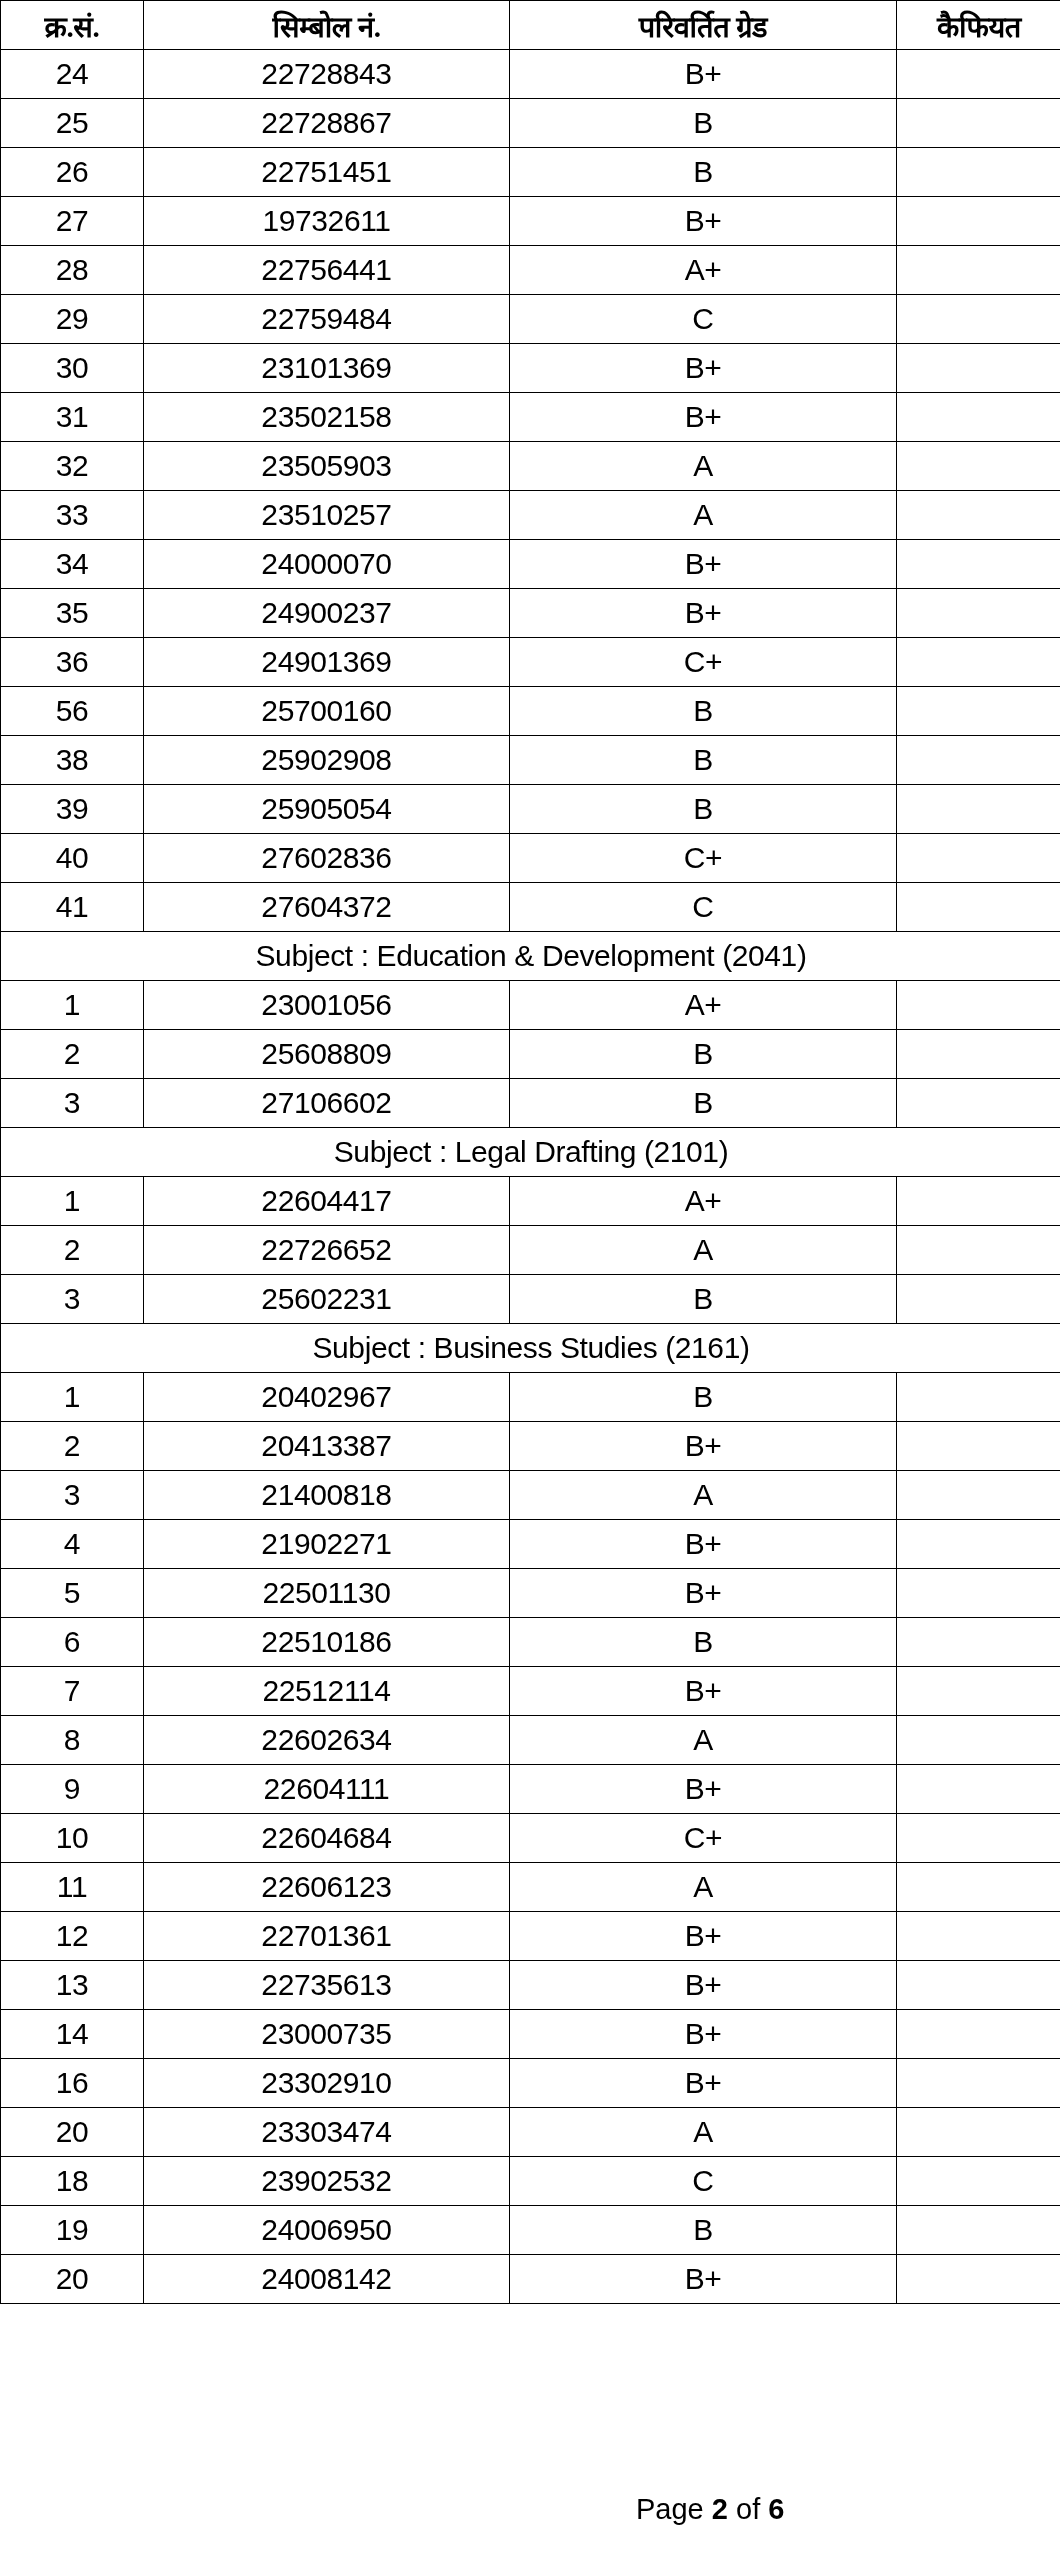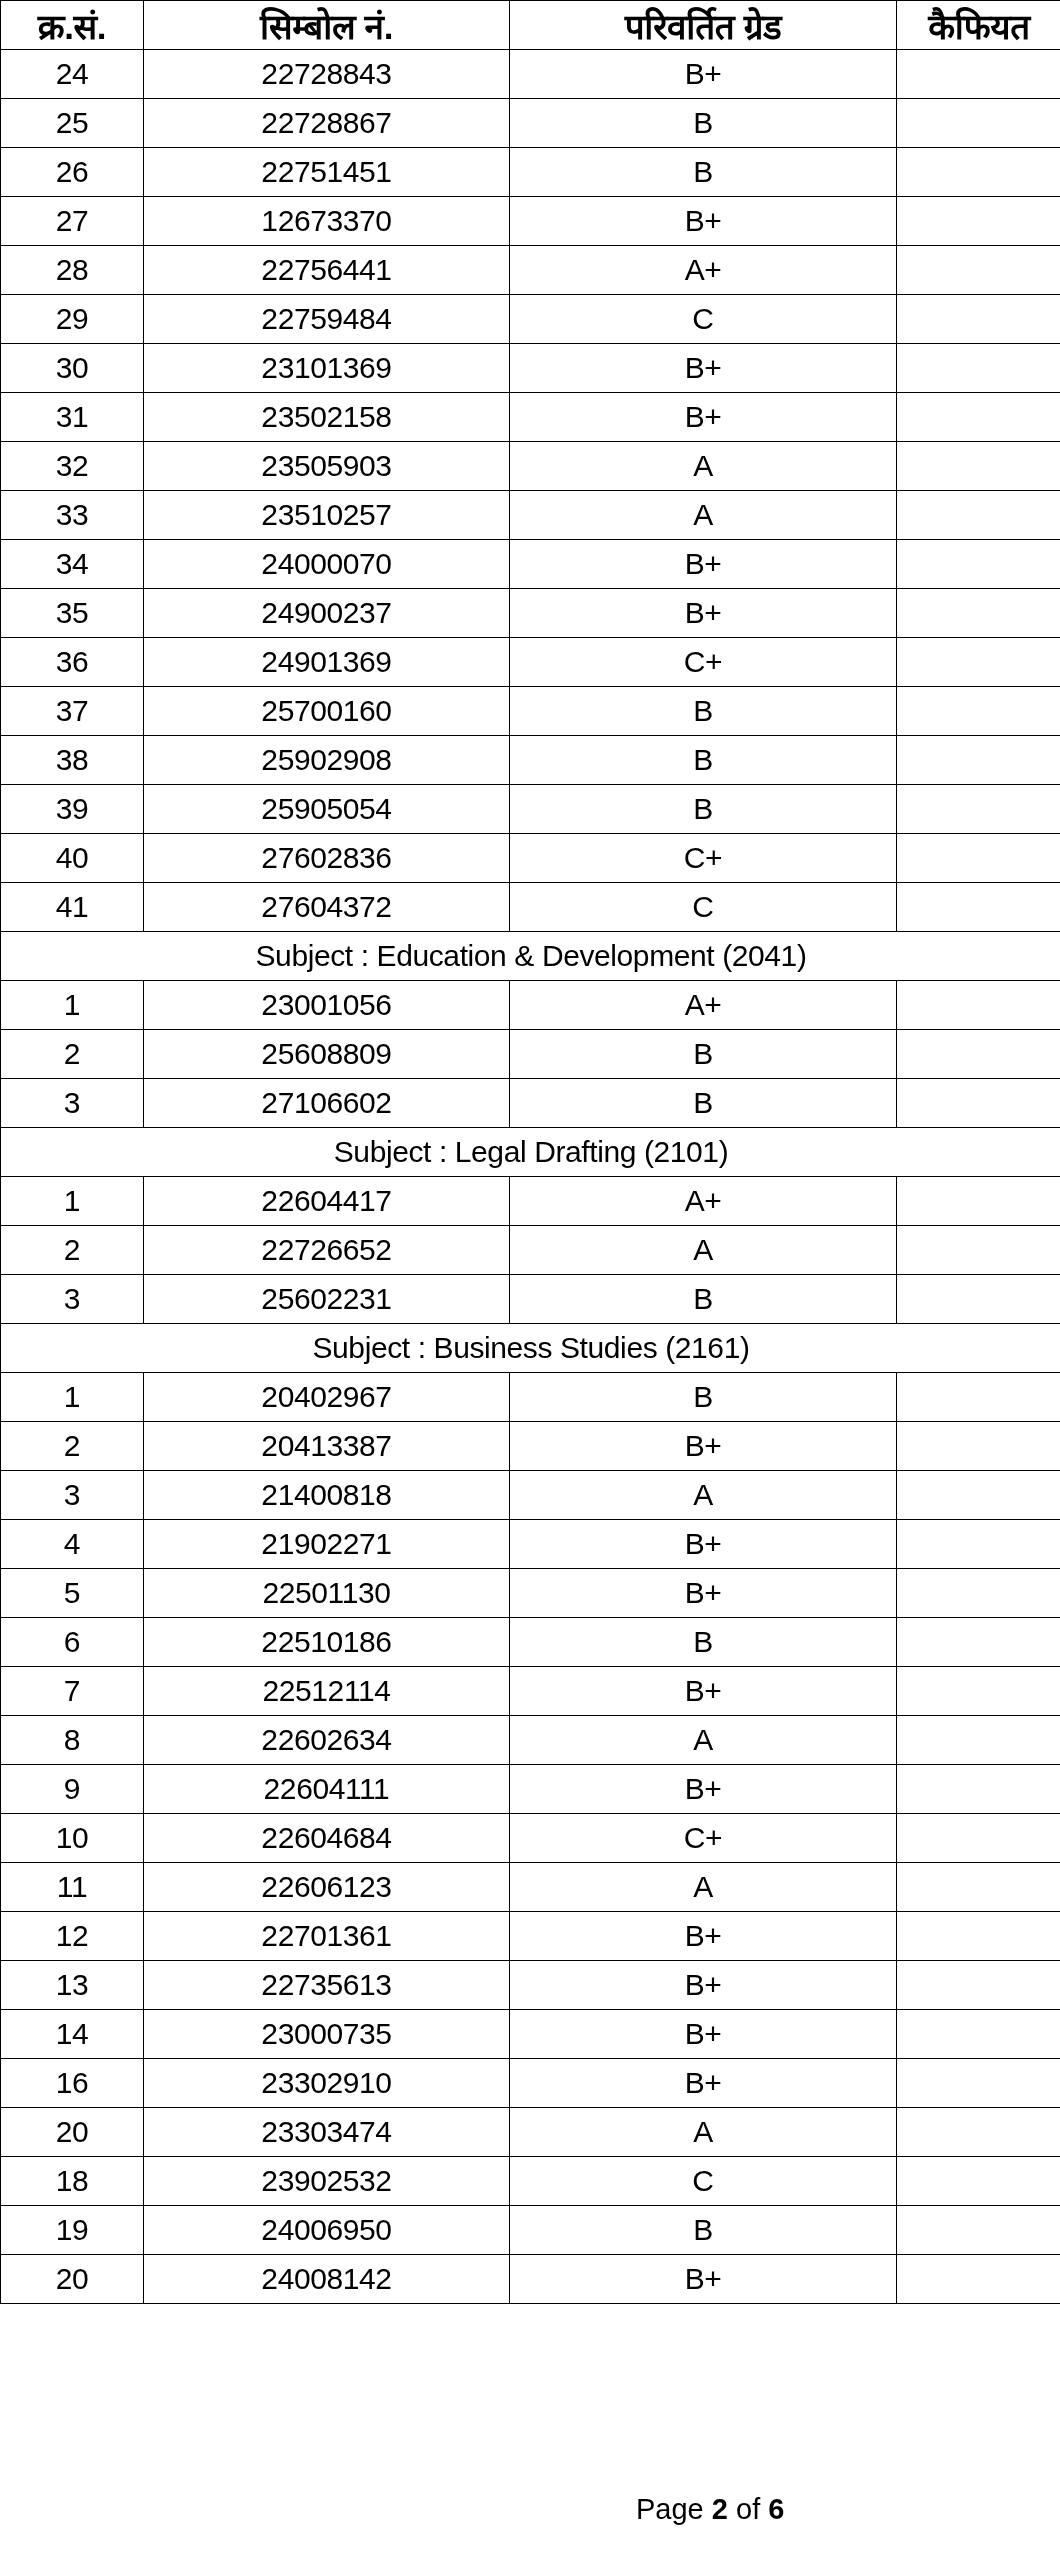--- a/index.html
+++ b/index.html
@@ -1,21 +1,21 @@
 <!DOCTYPE html>
 <html style="font-size:12.7px"><head>
 <meta charset="utf-8">
 <style>
   html, body { margin:0; padding:0; background:#ffffff; }
   body { width:1061px; height:2576px; position:relative; overflow:hidden;
          font-family:"Liberation Sans", "DejaVu Sans", sans-serif; color:#000; }
   table.grades { position:absolute; left:0; top:0; width:1061px; border-collapse:collapse; table-layout:fixed; }
   table.grades td, table.grades th { border:1.6px solid #000; height:48px; padding:0; text-align:center;
          font-size:30px; font-weight:normal; letter-spacing:-0.4px; }
-  table.grades th { font-family:Liberation Sans, sans-serif; font-weight:bold; font-size:35px; }
+  table.grades th { font-family:Liberation Serif, serif; font-weight:bold; font-size:29px; }
   col.c1 { width:143px; } col.c2 { width:366px; } col.c3 { width:387px; } col.c4 { width:165px; }
   .footer { position:absolute; top:2493px; left:636px; width:207px; text-align:left; font-size:29px; }
   .footer b { font-weight:bold; }
 </style>
 </head>
 <body>
 
 <table class="grades">
   <colgroup>
       <col class="c1">
@@ -45,21 +45,21 @@
         <td></td>
       </tr>
       <tr>
         <td>26</td>
         <td>22751451</td>
         <td>B</td>
         <td></td>
       </tr>
       <tr>
         <td>27</td>
-        <td>12673370</td>
+        <td>19732611</td>
         <td>B+</td>
         <td></td>
       </tr>
       <tr>
         <td>28</td>
         <td>22756441</td>
         <td>A+</td>
         <td></td>
       </tr>
       <tr>
@@ -104,21 +104,21 @@
         <td>B+</td>
         <td></td>
       </tr>
       <tr>
         <td>36</td>
         <td>24901369</td>
         <td>C+</td>
         <td></td>
       </tr>
       <tr>
-        <td>37</td>
+        <td>56</td>
         <td>25700160</td>
         <td>B</td>
         <td></td>
       </tr>
       <tr>
         <td>38</td>
         <td>25902908</td>
         <td>B</td>
         <td></td>
       </tr>

